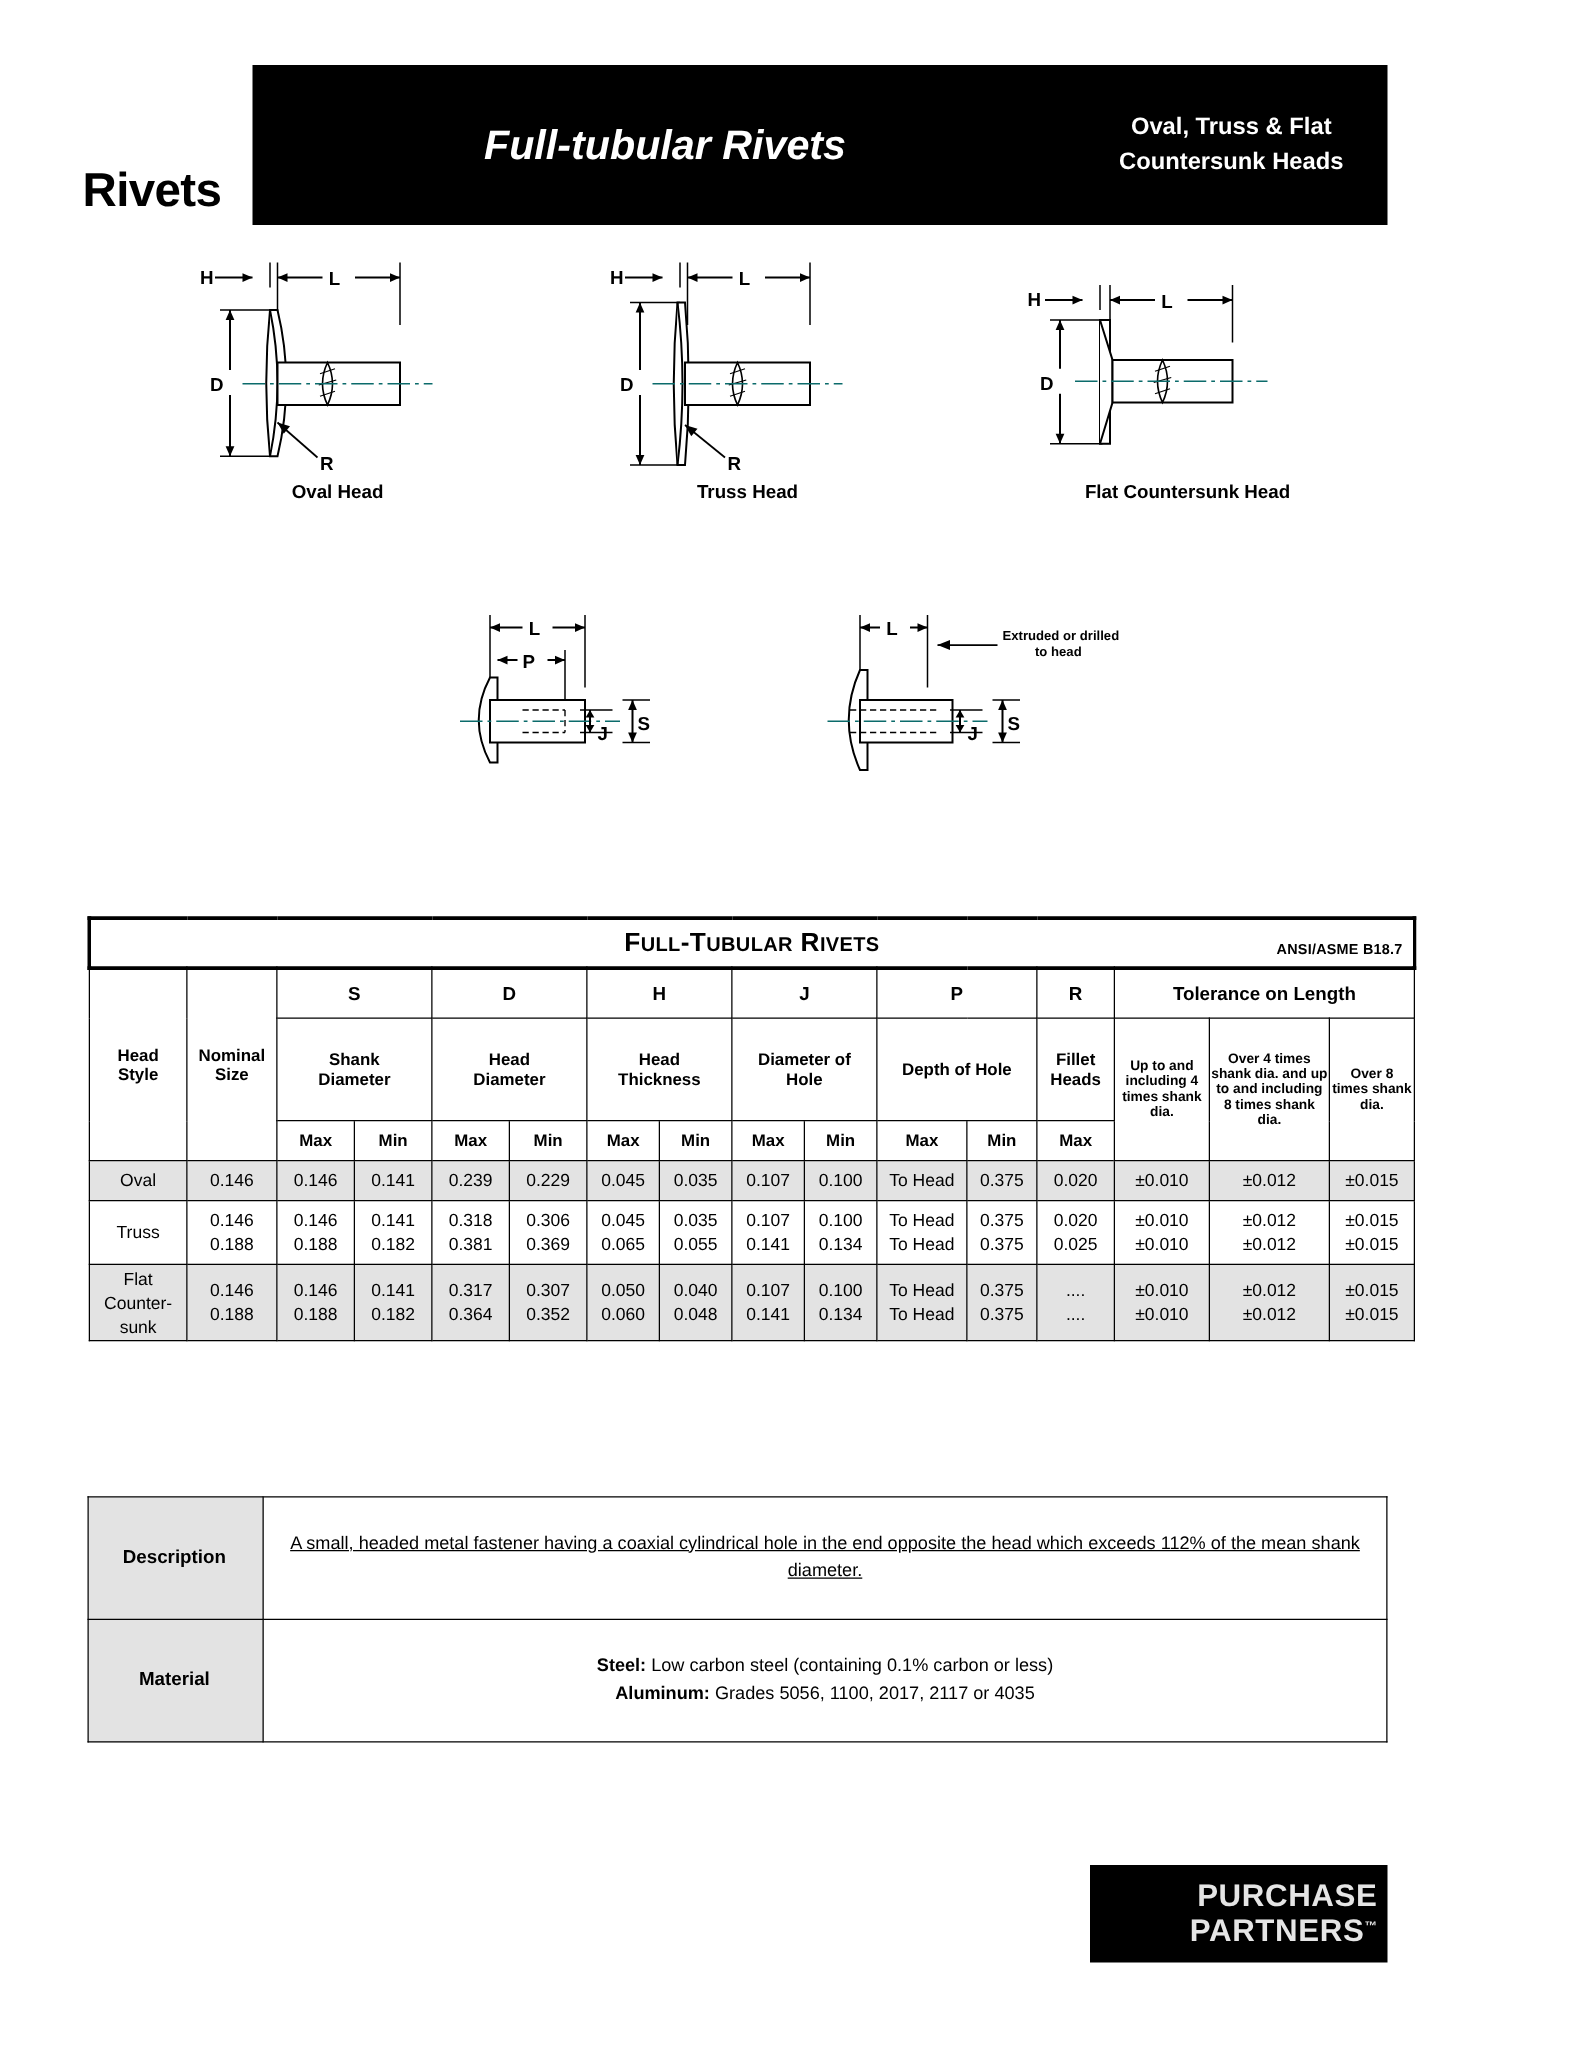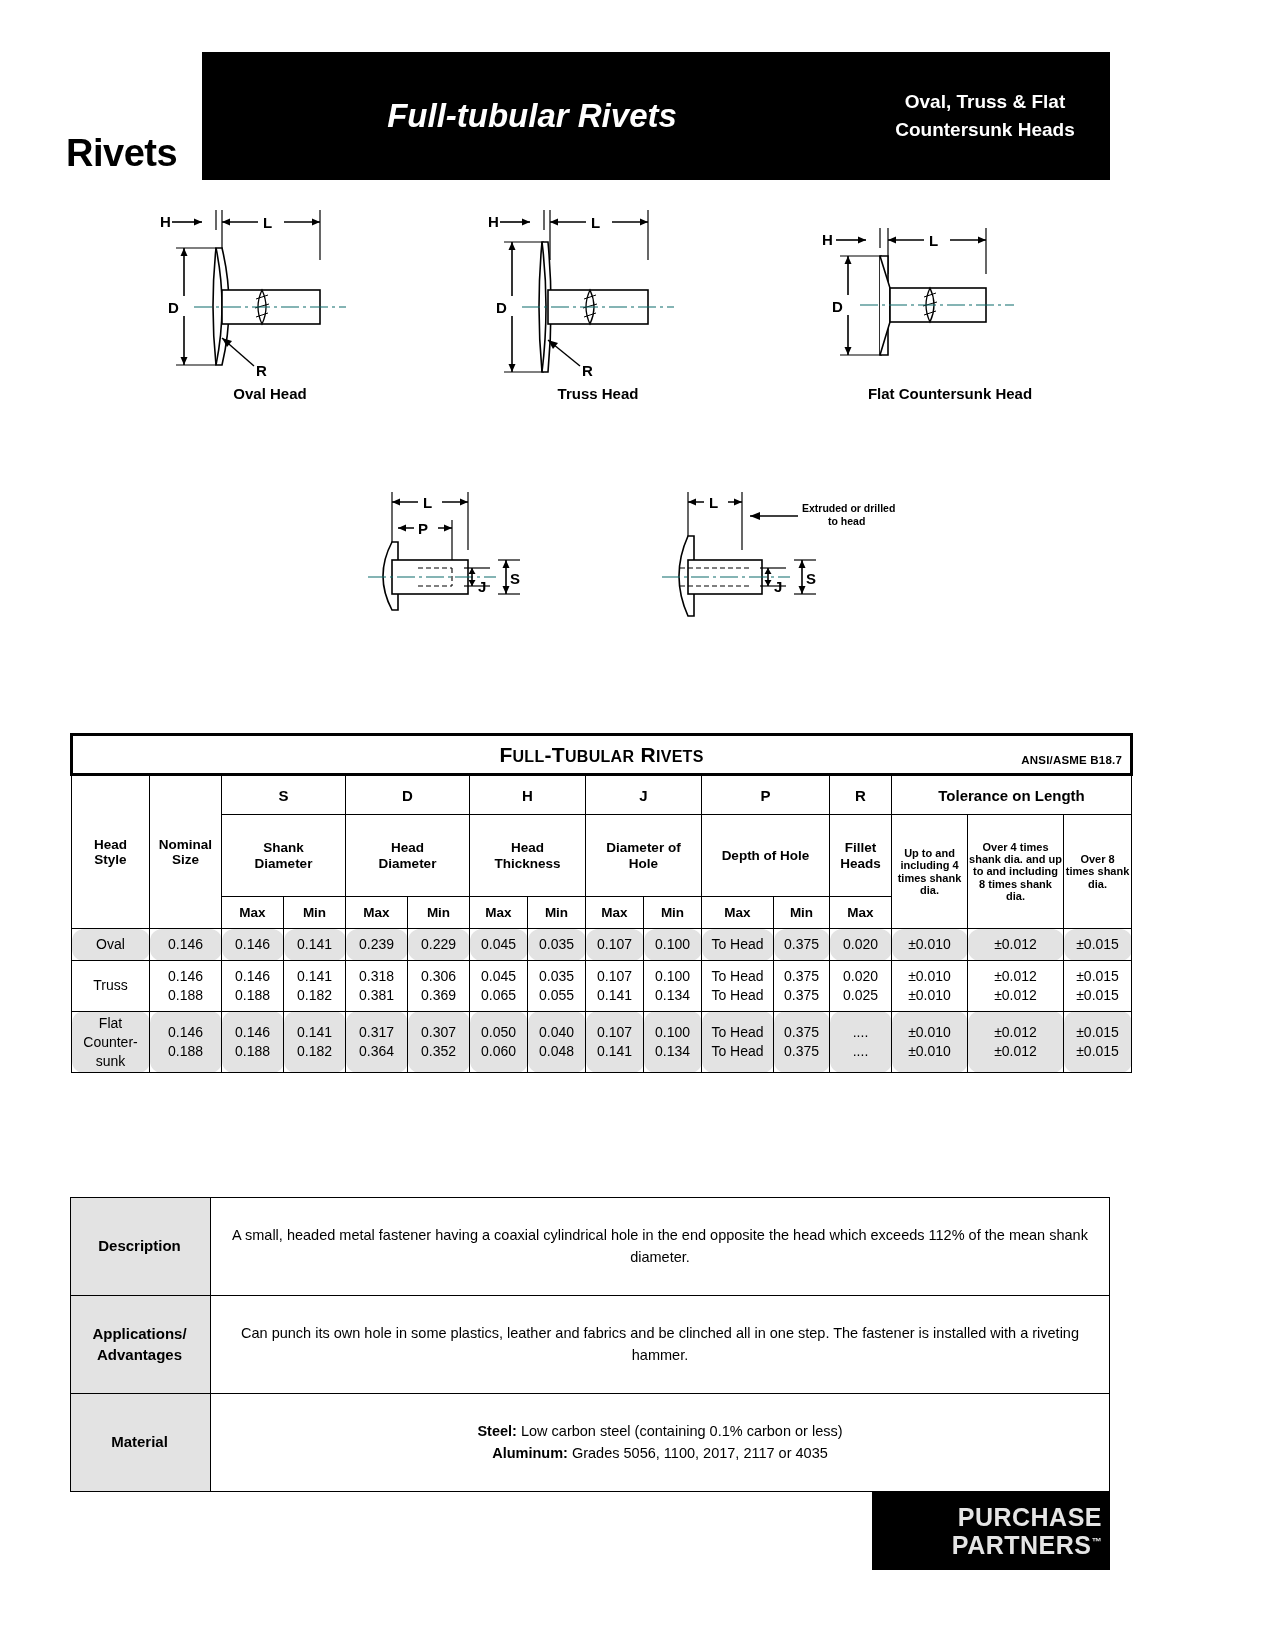--- a/index.html
+++ b/index.html
@@ -113,21 +113,21 @@
   .maintable .lettercell { height: 40px; font-size: 15px; }
   .maintable .namecell  { height: 82px; font-size: 13.5px; }
   .maintable .tinycell  { font-size: 11px; font-weight: bold; line-height: 1.12; }
   .maintable .mmcell    { height: 32px; font-size: 13.5px; }
   .maintable td.datacell {
     font-weight: normal;
     font-size: 14px;
     line-height: 1.35;
     padding: 6px 1px;
   }
-  .maintable tr.shaded td { background: #e3e3e3; border-radius: 12px; }
+  .maintable tr.shaded td { background: #e3e3e3; }
   .maintable td.headstyle {
     font-weight: normal;
     font-size: 14px;
     line-height: 1.35;
   }
   .outerborder { border: 3px solid #000 !important; }
 
   
   .desctable {
     position: absolute;
@@ -583,27 +583,21 @@
         <span>±0.015</span><br><span>±0.015</span>
       </td>
     </tr>
   </tbody>
 </table>
 
 <table class="desctable">
   <tbody>
     <tr>
       <td class="lbl">Description</td>
-      <td class="body" style="height:98px;">A small, headed metal fastener having a coaxial cylindrical hole in the end opposite the head which exceeds 112% of the mean shank diameter.</td>
-    </tr>
-    <tr>
-      <td class="lbl">
-        <span>Applications/</span><br><span>Advantages</span>
-      </td>
-      <td class="body" style="height:98px;">Can punch its own hole in some plastics, leather and fabrics and be clinched all in one step.  The fastener is installed with a riveting hammer.</td>
+      <td class="body" style="height:98px;text-decoration:underline;">A small, headed metal fastener having a coaxial cylindrical hole in the end opposite the head which exceeds 112% of the mean shank diameter.</td>
     </tr>
     <tr>
       <td class="lbl">Material</td>
       <td class="body" style="height:98px;">
         <b>Steel:</b>
         <span>Low carbon steel (containing 0.1% carbon or less)</span><br>
         <b>Aluminum:</b>
         <span>Grades 5056, 1100, 2017, 2117 or 4035</span>
       </td>
     </tr>

